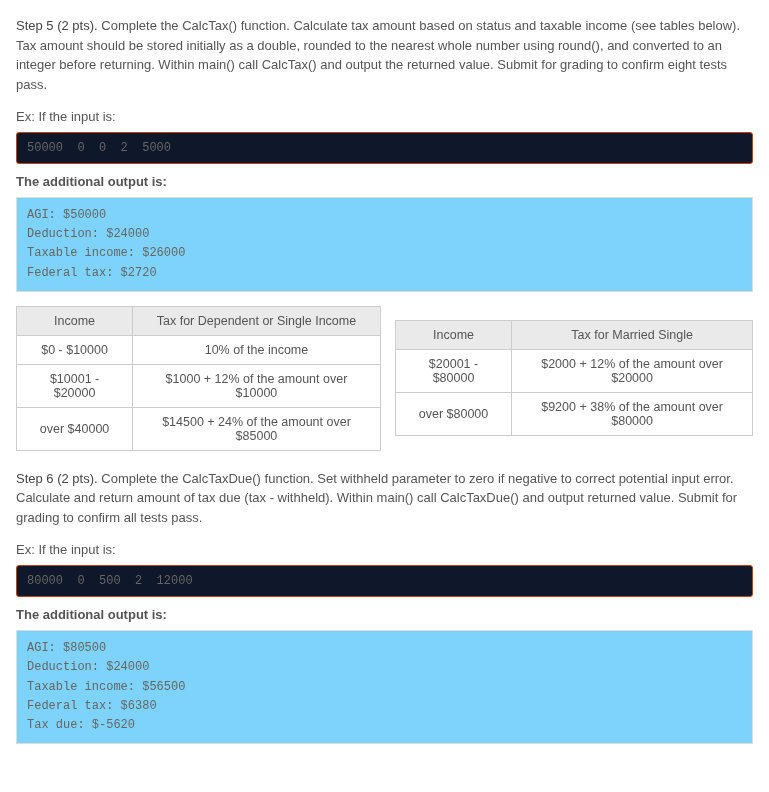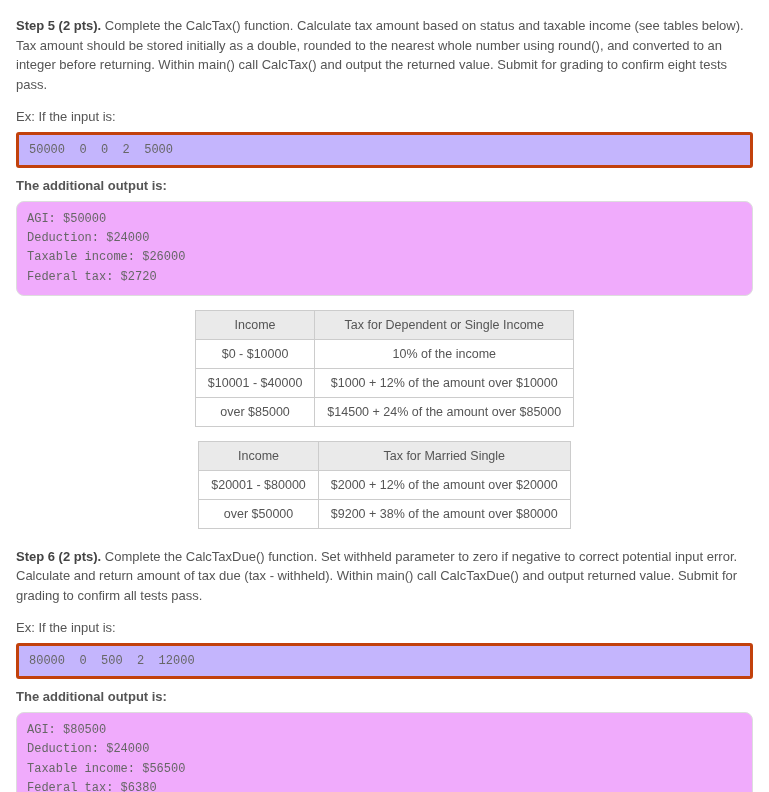--- a/index.html
+++ b/index.html
@@ -11,55 +11,54 @@
       width: 769px;
       box-sizing: border-box;
       background: #fff;
     }
     .step-text {
       line-height: 1.5;
       margin-bottom: 4px;
     }
     .step-text b {
       color: #444;
-      font-weight: bold;
+      font-weight: normal;
     }
     .ex-label {
       margin: 15px 0 8px 0;
     }
     .code-block {
-      background: #c4b5fd;
-      border: 3px solid #c2410c;
+      background: #0f172a;
+      border: 1px solid #c2410c;
       border-radius: 3px;
       padding: 8px 10px;
       font-family: "Courier New", monospace;
       font-size: 12px;
       color: #666;
       margin-bottom: 10px;
       white-space: pre;
     }
     .output-block {
-      background: #f0abfc;
+      background: #7dd3fc;
       border: 1px solid #ddd;
-      border-radius: 8px;
+      border-radius: 0;
       padding: 8px 10px;
       font-family: "Courier New", monospace;
       font-size: 12px;
       color: #666;
       margin-bottom: 14px;
       white-space: pre;
       line-height: 1.6;
     }
     .label-text {
       margin: 6px 0 8px 0;
       font-weight: bold;
     }
     .tables-wrap {
       display: flex;
-      flex-direction: column;
       align-items: center;
       gap: 14px;
       margin: 6px 0 18px 0;
     }
     table.tax {
       border-collapse: collapse;
       font-size: 12.5px;
     }
     table.tax th, table.tax td {
       border: 1px solid #ccc;
@@ -92,42 +91,42 @@
     <tbody>
         <tr>
       <th>Income</th>
       <th>Tax for Dependent or Single Income</th>
     </tr>
     <tr>
       <td>$0 - $10000</td>
       <td>10% of the income</td>
     </tr>
     <tr>
-      <td>$10001 - $40000</td>
+      <td>$10001 - $20000</td>
       <td>$1000 + 12% of the amount over $10000</td>
     </tr>
     <tr>
-      <td>over $85000</td>
+      <td>over $40000</td>
       <td>$14500 + 24% of the amount over $85000</td>
     </tr>
   </tbody>
     </table>
 
   <table class="tax">
     <tbody>
         <tr>
       <th>Income</th>
       <th>Tax for Married Single</th>
     </tr>
     <tr>
       <td>$20001 - $80000</td>
       <td>$2000 + 12% of the amount over $20000</td>
     </tr>
     <tr>
-      <td>over $50000</td>
+      <td>over $80000</td>
       <td>$9200 + 38% of the amount over $80000</td>
     </tr>
   </tbody>
     </table>
 </div>
 
 <div class="step-text">
   <b>Step 6 (2 pts).</b><span> Complete the CalcTaxDue() function. Set withheld parameter to zero if negative to correct potential input error. Calculate and return amount of tax due (tax - withheld). Within main() call CalcTaxDue() and output returned value. Submit for grading to confirm all tests pass.</span>
 </div>
 <div class="ex-label">Ex: If the input is:</div>

